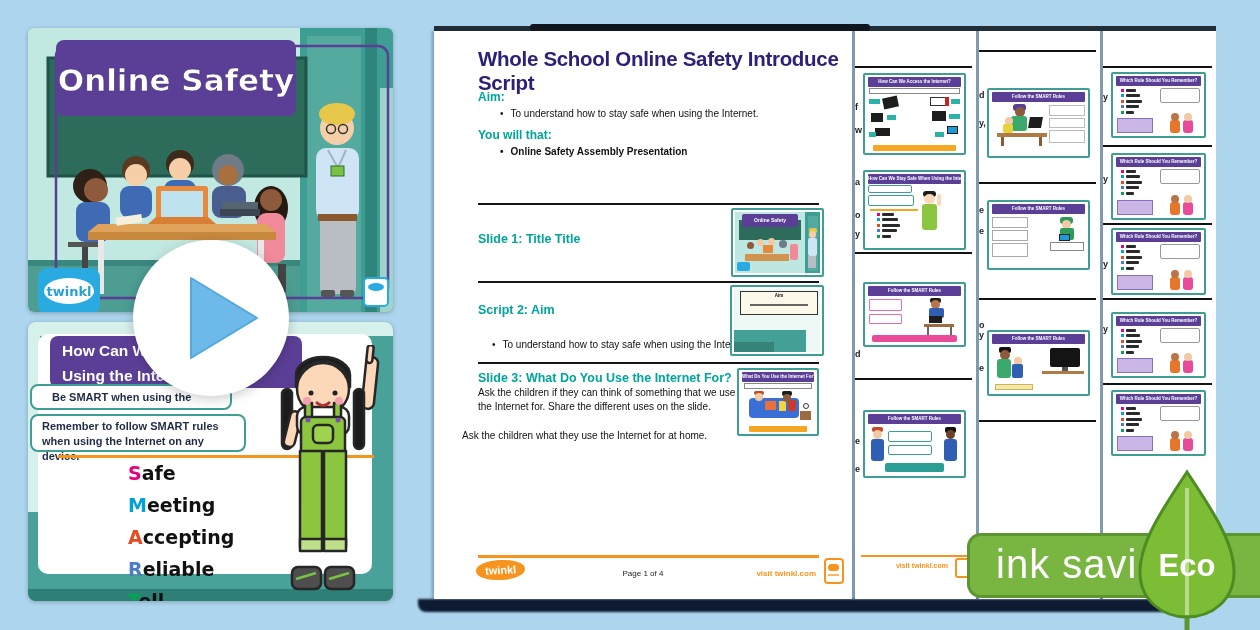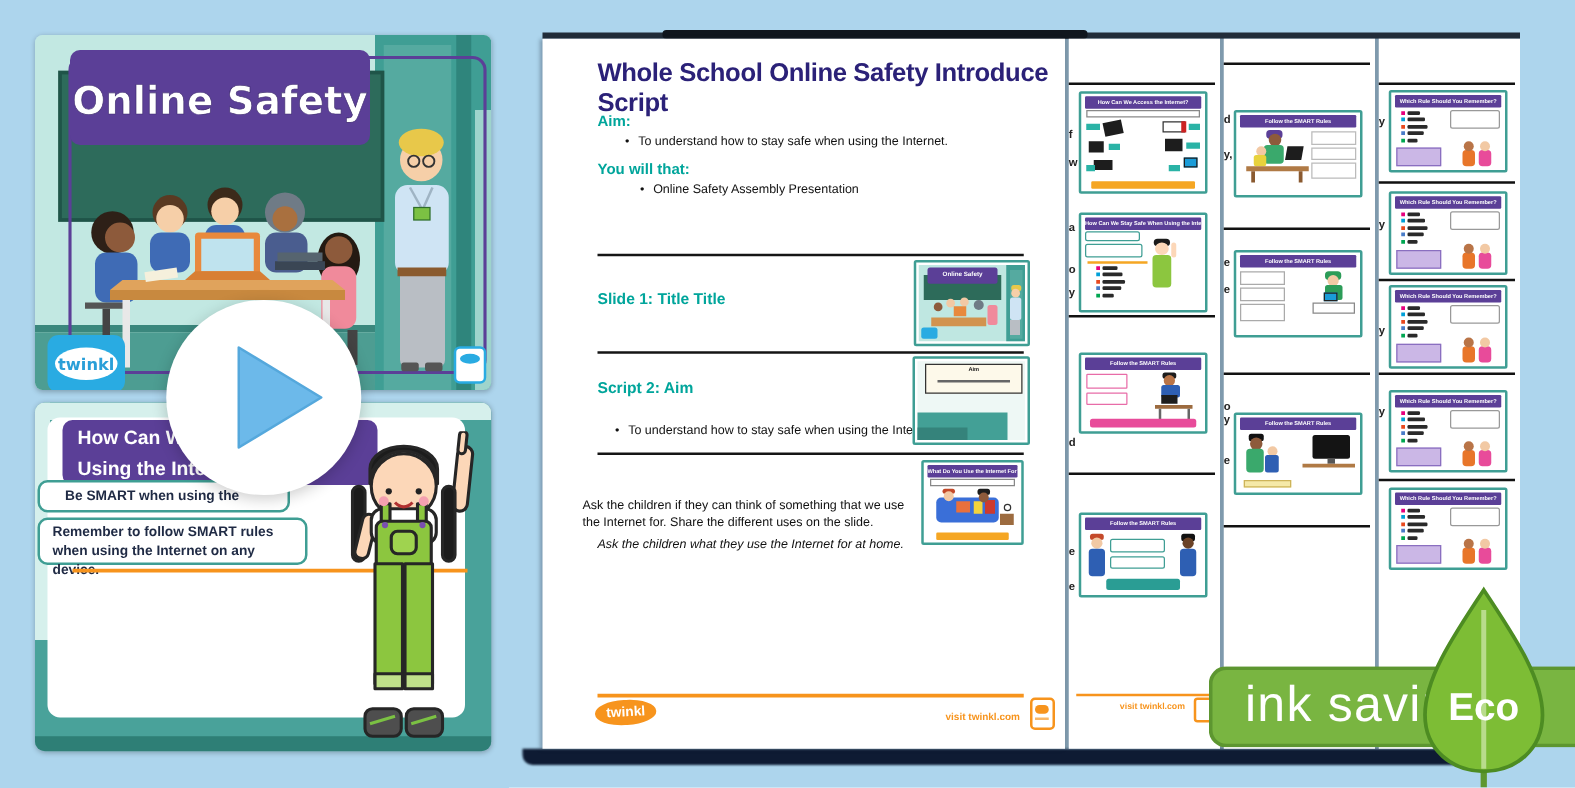--- a/index.html
+++ b/index.html
@@ -14,28 +14,28 @@
 
   
   .page1{position:absolute;left:434px;top:31px;width:418px;height:568px;background:#ffffff;
          box-shadow:-2px 0 3px rgba(30,40,60,.35);}
   .page1 .abs{position:absolute;}
   .doc-title{left:44px;top:16px;width:372px;font-size:20.5px;font-weight:bold;color:#2b2178;letter-spacing:-.3px;}
   .tealhead{color:#00a59b;font-weight:bold;font-size:12px;}
   .aim-h{left:44px;top:59px;} .need-h{left:44px;top:97px;}
   .bullet{font-size:10px;color:#111;}
   .bullet::before{content:"•";margin-right:7px;}
-  .b1{left:66px;top:77px;} .b2{left:78px;top:115px;font-weight:normal;}
+  .b1{left:66px;top:77px;} .b2{left:66px;top:115px;font-weight:bold;}
   .hr{position:absolute;left:44px;width:341px;height:2px;background:#151515;}
   .hr1{top:172px;} .hr2{top:250px;} .hr3{top:331px;}
   .sec-head{color:#00a59b;font-weight:bold;font-size:12.5px;}
   .sh1{left:44px;top:201px;} .sh2{left:44px;top:272px;} .sh3{left:44px;top:340px;}
   .sec-body{font-size:10px;color:#111;width:252px;line-height:1.35;}
   .sb2{left:44px;top:288px;} .b3{left:58px;top:308px;}
-  .sb3{left:32px;top:355px;width:260px;margin-top:12px;} .sb3b{left:44px;top:398px;font-style:italic;}
+  .sb3{left:44px;top:355px;width:260px;} .sb3b{left:28px;top:398px;}
   .oline1{left:44px;top:524px;width:341px;height:3px;background:#f7941d;}
   .tw-logo{left:42px;top:529px;background:#f7941d;color:#fff;font-weight:bold;font-size:11px;
            padding:4px 9px;border-radius:48%;transform:rotate(-3deg);}
   .page-label{left:0;right:0;top:538px;text-align:center;font-size:8px;color:#222;}
   .visit-link{right:36px;top:538px;font-size:8px;color:#f7941d;font-weight:bold;}
   .tw-badge{right:8px;top:527px;width:20px;height:26px;border:2px solid #f7941d;border-radius:4px;background:#fff;}
   .tw-badge::before{content:"";position:absolute;left:2px;top:4px;width:11px;height:7px;background:#f7941d;border-radius:4px;}
   .tw-badge::after{content:"";position:absolute;left:2px;top:14px;width:11px;height:2px;background:#f9b766;}
 
   
@@ -369,20 +369,21 @@
     <div class="abs bullet b2">Online Safety Assembly Presentation</div>
 
     <div class="hr hr1"></div>
     <div class="abs sec-head sh1">Slide 1: Title Title</div>
 
     <div class="hr hr2"></div>
     <div class="abs sec-head sh2">Script 2: Aim</div>
     <div class="abs bullet b3">To understand how to stay safe when using the Internet.</div>
 
     <div class="hr hr3"></div>
+    <div class="abs sec-head sh3">Slide 3: What Do You Use the Internet For?</div>
     <div class="abs sec-body sb3">Ask the children if they can think of something that we use the Internet for. Share the different uses on the slide.</div>
     <div class="abs sec-body sb3b">Ask the children what they use the Internet for at home.</div>
 
     <div id="p1-thumbs">
         <div class="mini" style="left: 297px; top: 177px; width: 93px; height: 69px;">
           <span class="mini-body mb-title">
             <i style="right:0;top:0;width:15px;height:100%;background:#3f9e94"></i>
             <i style="right:2px;top:4px;width:10px;height:90%;background:#55aaa0"></i>
             <i style="left:4px;top:8px;width:62px;height:20px;background:#2d6b5a"></i>
             <b style="left:7px;top:2px;width:56px;height:13px;background:#5b3f97;border-radius:2px;color:#fff;font-size:5px;line-height:13px;text-align:center">Online Safety</b>
@@ -423,20 +424,21 @@
             <i style="right:24px;top:11px;width:8px;height:8px;background:#8d5a3b;border-radius:50%"></i>
             <i style="right:6px;top:20px;width:6px;height:6px;background:#fff;border:1px solid #333;border-radius:50%"></i>
             <i style="right:4px;top:28px;width:11px;height:9px;background:#9c6b3f"></i>
             <i style="left:8px;right:8px;bottom:0;height:6px;background:#f5a623;border-radius:1px"></i>
           </span>
         </div>
       </div>
 
     <div class="abs oline1"></div>
     <div class="abs tw-logo">twinkl</div>
+    <div class="abs page-label">Page 1 of 4</div>
     <div class="abs visit-link">visit twinkl.com</div>
     <div class="abs tw-badge"></div>
   </div>
 
   <div class="slide1">
     <svg width="365" height="284" viewBox="0 0 365 284">
       <rect width="365" height="284" fill="#c2e8e2"></rect>
       <rect x="272" width="93" height="284" fill="#3f9e94"></rect>
       <rect x="279" y="8" width="54" height="276" fill="#55aaa0"></rect>
       <rect x="337" y="0" width="12" height="284" fill="#2f857c"></rect>
@@ -501,20 +503,27 @@
 
   <div class="slide2">
     <div class="s2-mint"></div>
     <div class="s2-mint2"></div>
     <div class="s2-panel"></div>
     <div class="s2-dark"></div>
     <div class="s2-banner">How Can We Stay Safe When Using the Internet?</div>
     <div class="s2-box s2-box1">Be SMART when using the Internet.</div>
     <div class="s2-box s2-box2">Remember to follow SMART rules when using the Internet on any device.</div>
     <div class="s2-oline"></div>
+    <div class="smart-list" id="smart-list">
+        <div class="smart-row"><span class="letter" style="color:#e6007e">S</span><span>afe</span></div>
+        <div class="smart-row"><span class="letter" style="color:#00a0d8">M</span><span>eeting</span></div>
+        <div class="smart-row"><span class="letter" style="color:#e8491f">A</span><span>ccepting</span></div>
+        <div class="smart-row"><span class="letter" style="color:#4a7cc7">R</span><span>eliable</span></div>
+        <div class="smart-row"><span class="letter" style="color:#00a651">T</span><span>ell</span></div>
+      </div>
     <svg class="s2-girl" width="120" height="252" viewBox="0 0 120 252">
       <g stroke="#262626" stroke-width="2.5" stroke-linejoin="round">
         <rect x="97" y="12" width="12" height="52" rx="6" fill="#fcd7b8" transform="rotate(6 103 38)"></rect>
         <rect x="100" y="0" width="6" height="18" rx="3" fill="#fcd7b8" transform="rotate(6 103 9)"></rect>
         <rect x="15" y="44" width="10" height="60" rx="5" fill="#1c1c1c"></rect>
         <rect x="87" y="44" width="10" height="60" rx="5" fill="#1c1c1c"></rect>
         <circle cx="56" cy="44" r="26" fill="#fcd7b8"></circle>
         <path d="M29,42 a27,26 0 0 1 54,0 l0,-12 a27,18 0 0 0 -54,0 z" fill="#1c1c1c"></path>
         <rect x="20" y="66" width="11" height="36" rx="5" fill="#fcd7b8" transform="rotate(14 25 84)"></rect>
         <rect x="30" y="62" width="52" height="28" rx="9" fill="#ffffff"></rect>

